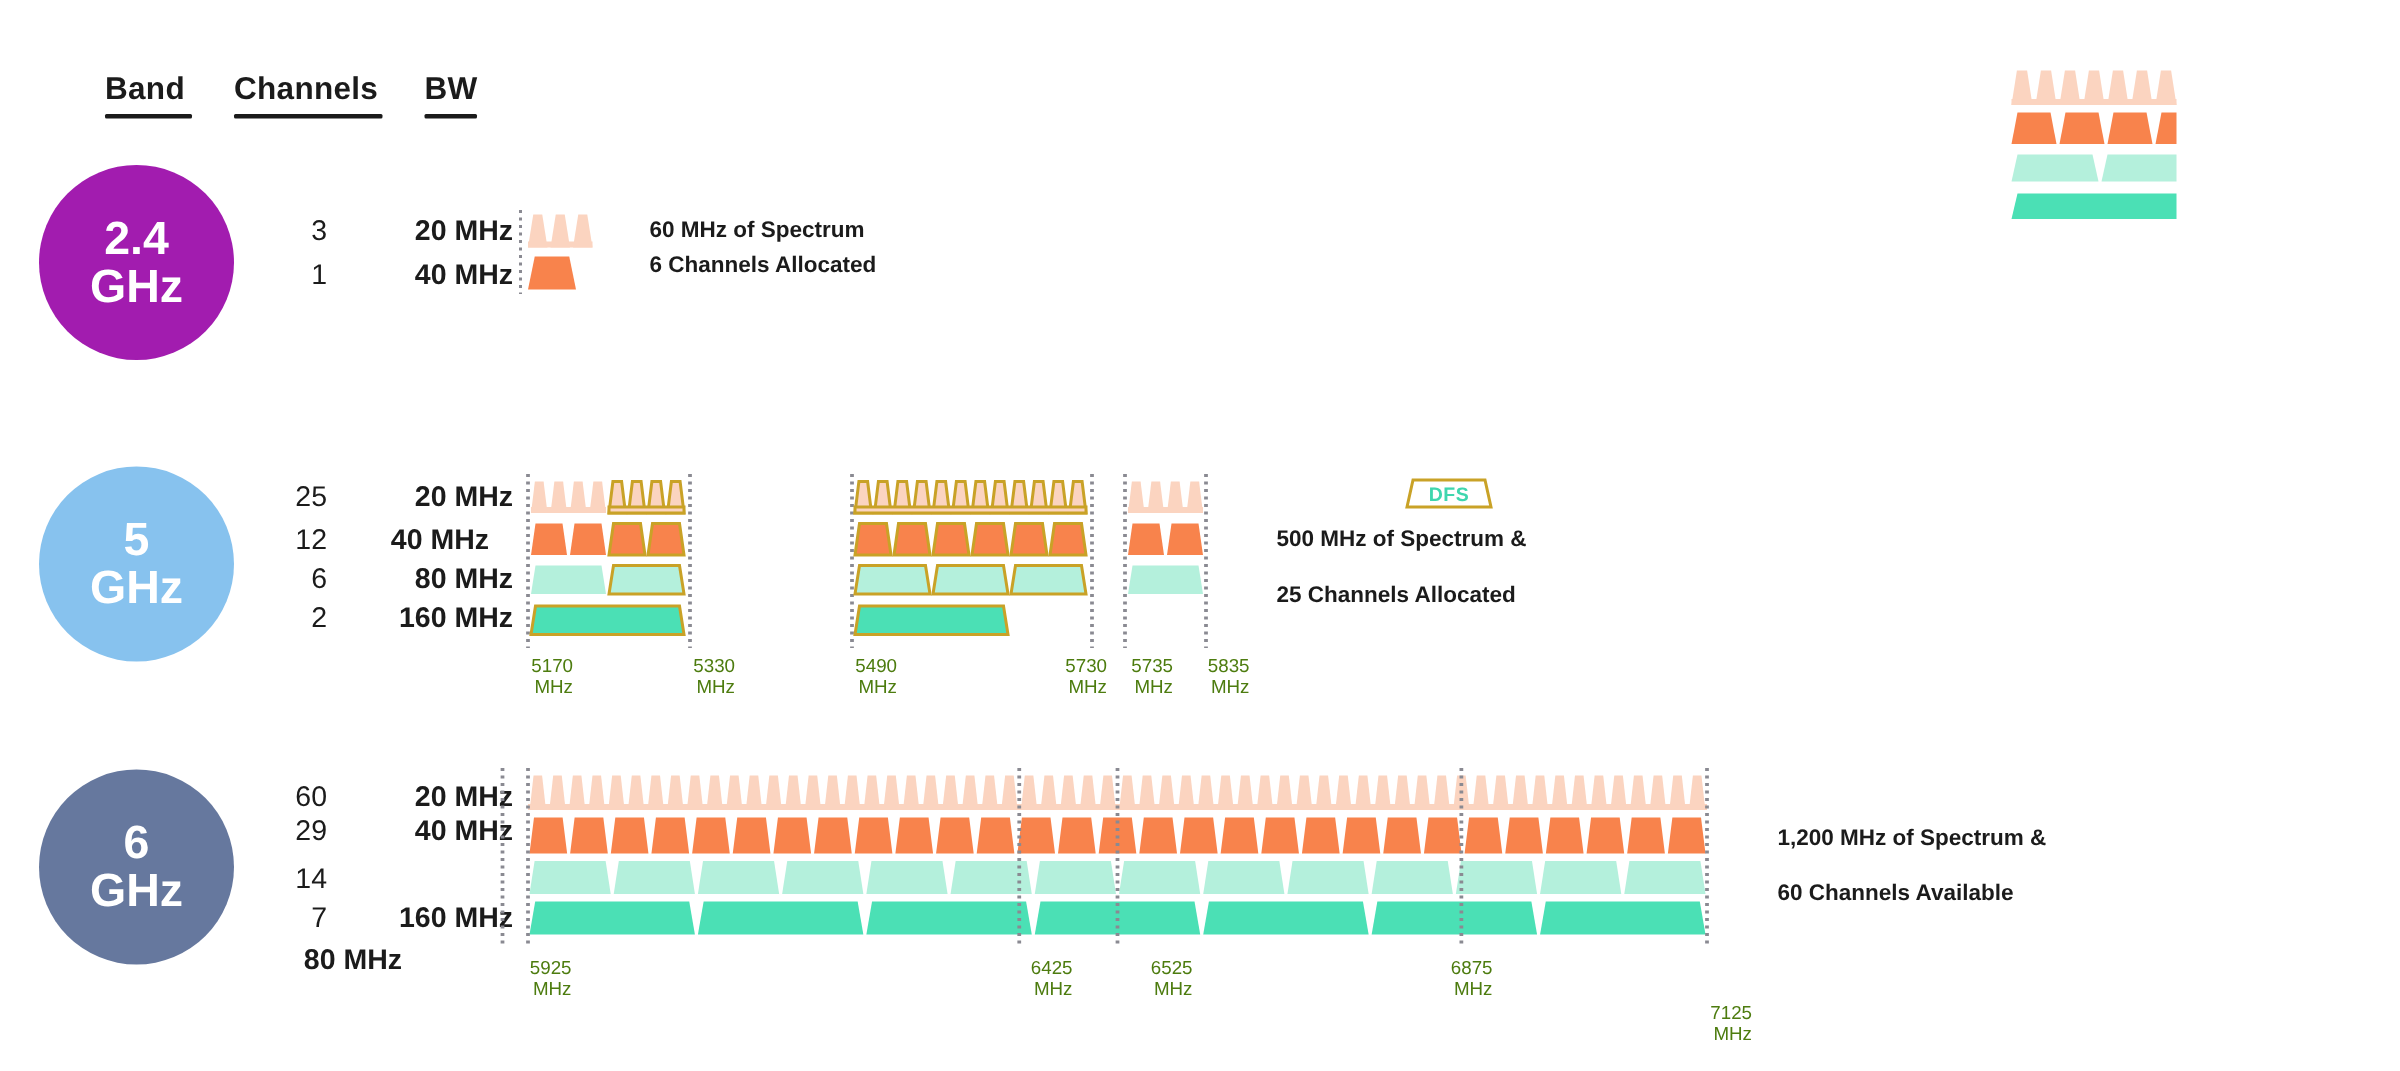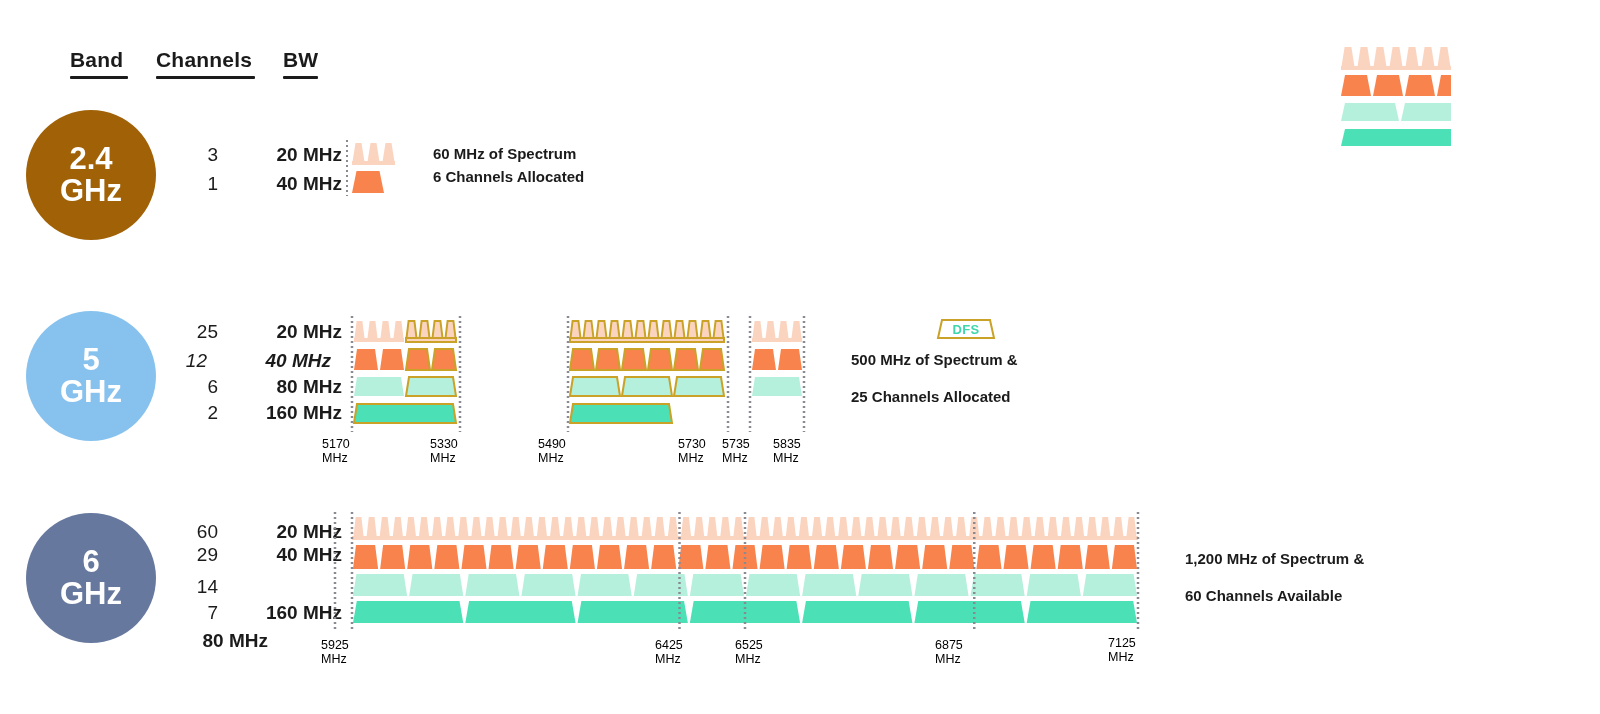--- a/index.html
+++ b/index.html
@@ -25,21 +25,21 @@
   .circle .sub{font-size:31px;}
 
   
   .chan{font-size:19px;color:#1b1b1b;text-align:right;width:42px;}
   .bw{font-size:19px;font-weight:bold;color:#1b1b1b;text-align:right;width:92px;}
 
   
   .summary{font-size:15px;font-weight:bold;color:#1b1b1b;line-height:1.55;white-space:nowrap;}
 
   
-  .tick{position:absolute;font-size:12.5px;color:#000000;text-align:left;line-height:1.12;width:60px;}
+  .tick{position:absolute;font-size:12.5px;color:#4d7c0f;text-align:right;line-height:1.12;width:60px;}
 
   
   .dfs-chip{position:absolute;width:58px;height:22px;}
   .dfs-chip .lbl{
     position:absolute;inset:0;display:flex;align-items:center;justify-content:center;
     font-size:13px;font-weight:bold;color:#3fd6ae;letter-spacing:.3px;
   }
 
   svg{display:block;overflow:visible;}
 </style>
@@ -80,21 +80,21 @@
       <path d="M1,76 L5,58 L55,58 L59,76 Z"></path>
       <path d="M61,76 L65,58 L111,58 L111,76 Z"></path>
     </g>
 
     <g fill="#4BE0B5">
       <path d="M1,101 L5,84 L111,84 L111,101 Z"></path>
     </g>
   </svg>
 </div>
 
-<div class="abs circle" style="left:26px;top:110px;width:130px;height:130px;background:#a16207;">
+<div class="abs circle" style="left:26px;top:110px;width:130px;height:130px;background:#a21caf;">
   <div class="big">2.4</div>
   <div class="sub">GHz</div>
 </div>
 
 <div class="abs" style="left:176px;top:144px;display:flex;gap:32px;">
   <div class="chan">3</div>
   <div class="bw">20 MHz</div>
 </div>
 <div class="abs" style="left:176px;top:173px;display:flex;gap:32px;">
   <div class="chan">1</div>
@@ -123,21 +123,21 @@
 
 <div class="abs circle" style="left:26px;top:311px;width:130px;height:130px;background:#87C2EE;">
   <div class="big">5</div>
   <div class="sub">GHz</div>
 </div>
 
 <div class="abs" style="left:176px;top:321px;display:flex;gap:32px;">
   <div class="chan">25</div>
   <div class="bw">20 MHz</div>
 </div>
-<div class="abs" style="left:165px;top:350px;display:flex;gap:32px;font-style:italic;">
+<div class="abs" style="left:176px;top:350px;display:flex;gap:16px;">
   <div class="chan">12</div>
   <div class="bw">40 MHz</div>
 </div>
 <div class="abs" style="left:176px;top:376px;display:flex;gap:32px;">
   <div class="chan">6</div>
   <div class="bw">80 MHz</div>
 </div>
 <div class="abs" style="left:176px;top:402px;display:flex;gap:32px;">
   <div class="chan">2</div>
   <div class="bw">160 MHz</div>
@@ -435,21 +435,21 @@
   <div>MHz</div>
 </div>
 <div class="tick" style="left:735px;top:638px;">
   <div>6525</div>
   <div>MHz</div>
 </div>
 <div class="tick" style="left:935px;top:638px;">
   <div>6875</div>
   <div>MHz</div>
 </div>
-<div class="tick" style="left:1108px;top:636px;">
+<div class="tick" style="left:1108px;top:668px;">
   <div>7125</div>
   <div>MHz</div>
 </div>
 
 <div class="abs summary" style="left:1185px;top:547px;">
   <div>1,200 MHz of Spectrum &amp;</div>
   <div style="margin-top:14px;">60 Channels Available</div>
 </div>
 
 </body></html>

